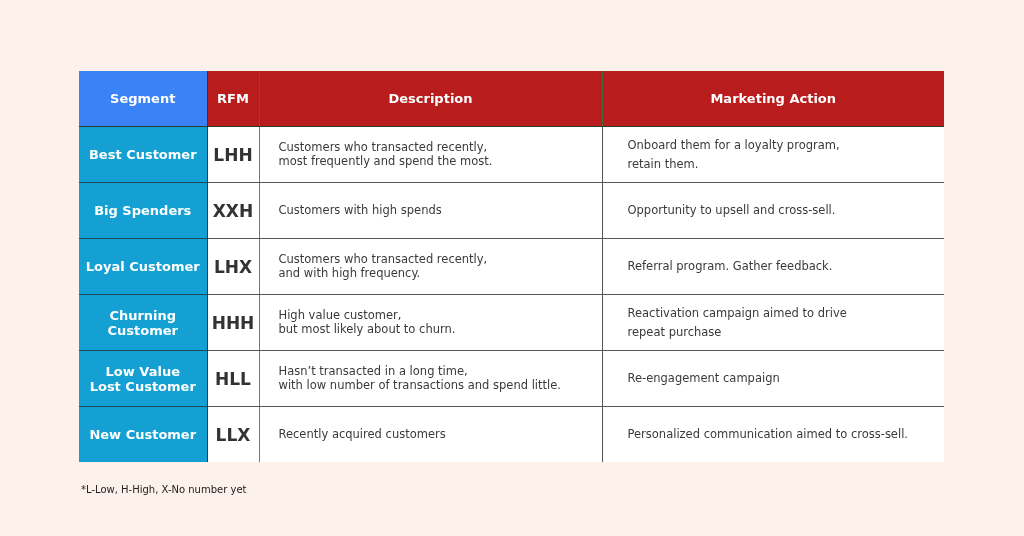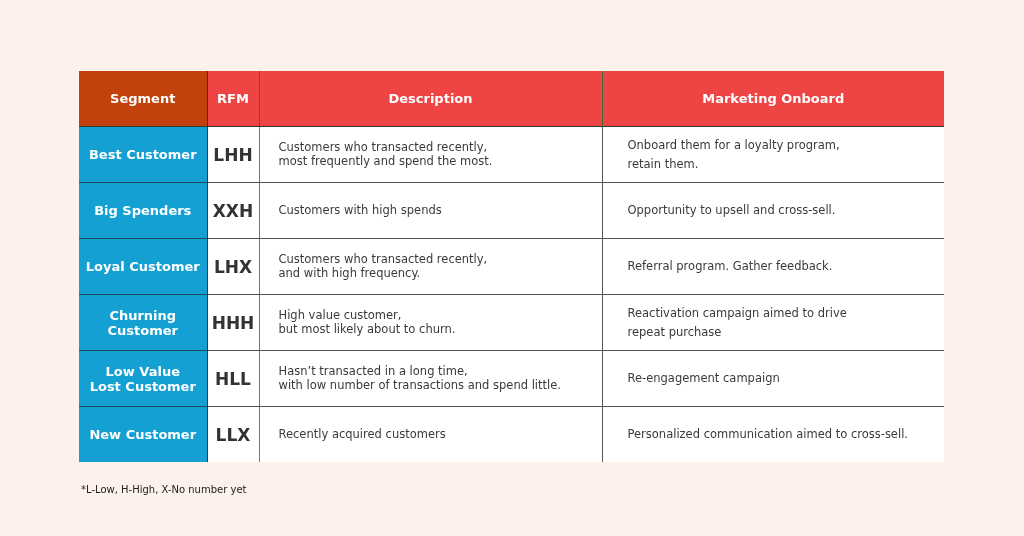--- a/index.html
+++ b/index.html
@@ -30,25 +30,25 @@
     .rfm-table th {
       height: 55px;
       color: #ffffff;
       font-size: 13px;
       font-weight: 600;
       text-align: center;
       padding: 0;
       border-bottom: 1.5px solid #2e3a2e;
     }
     .rfm-table th.h-seg {
-      background: #c2410c;
+      background: #3b82f6;
       border-right: 1.5px solid #2b3a40;
     }
     .rfm-table th.h-green {
-      background: #ef4444;
+      background: #b91c1c;
     }
     .rfm-table th.h-rfm {
       border-right: 1.5px solid #3d6b3e;
     }
     .rfm-table th.h-desc {
       border-right: 1.5px solid #3d6b3e;
     }
 
     .rfm-table td {
       height: 55px;
@@ -110,21 +110,21 @@
     <col class="c-seg">
       <col class="c-rfm">
       <col class="c-desc">
       <col class="c-act">
   </colgroup>
   <thead>
     <tr>
       <th class="h-seg">Segment</th>
       <th class="h-green h-rfm">RFM</th>
       <th class="h-green h-desc">Description</th>
-      <th class="h-green">Marketing Onboard</th>
+      <th class="h-green">Marketing Action</th>
     </tr>
   </thead>
   <tbody>
     <tr>
       <td class="seg">Best Customer</td>
       <td class="rfm">LHH</td>
       <td class="desc">Customers who transacted recently,
 most frequently and spend the most.</td>
       <td class="act">Onboard them for a loyalty program,
 retain them.</td>

